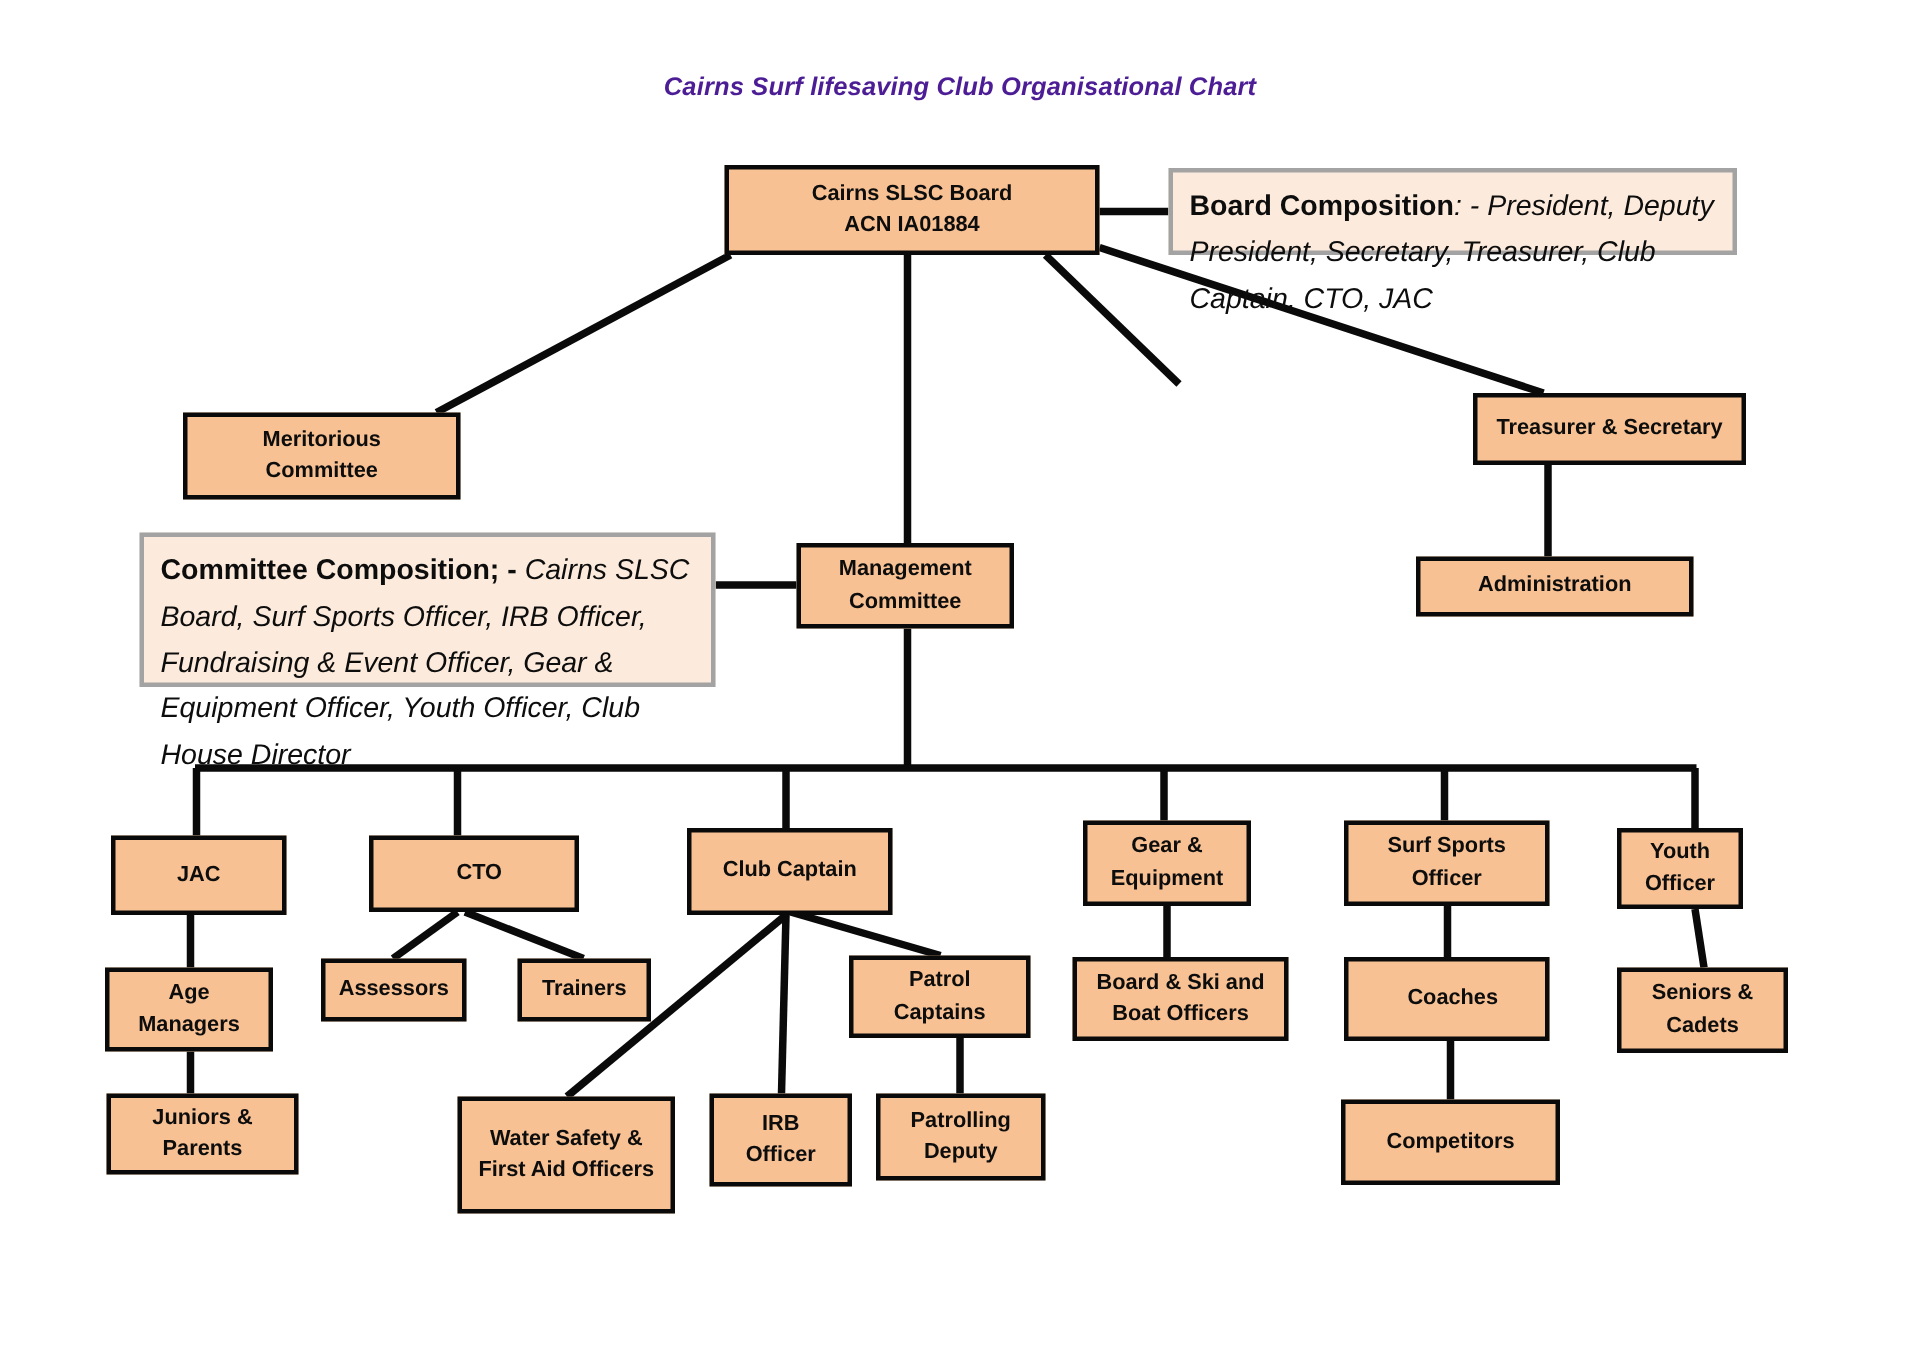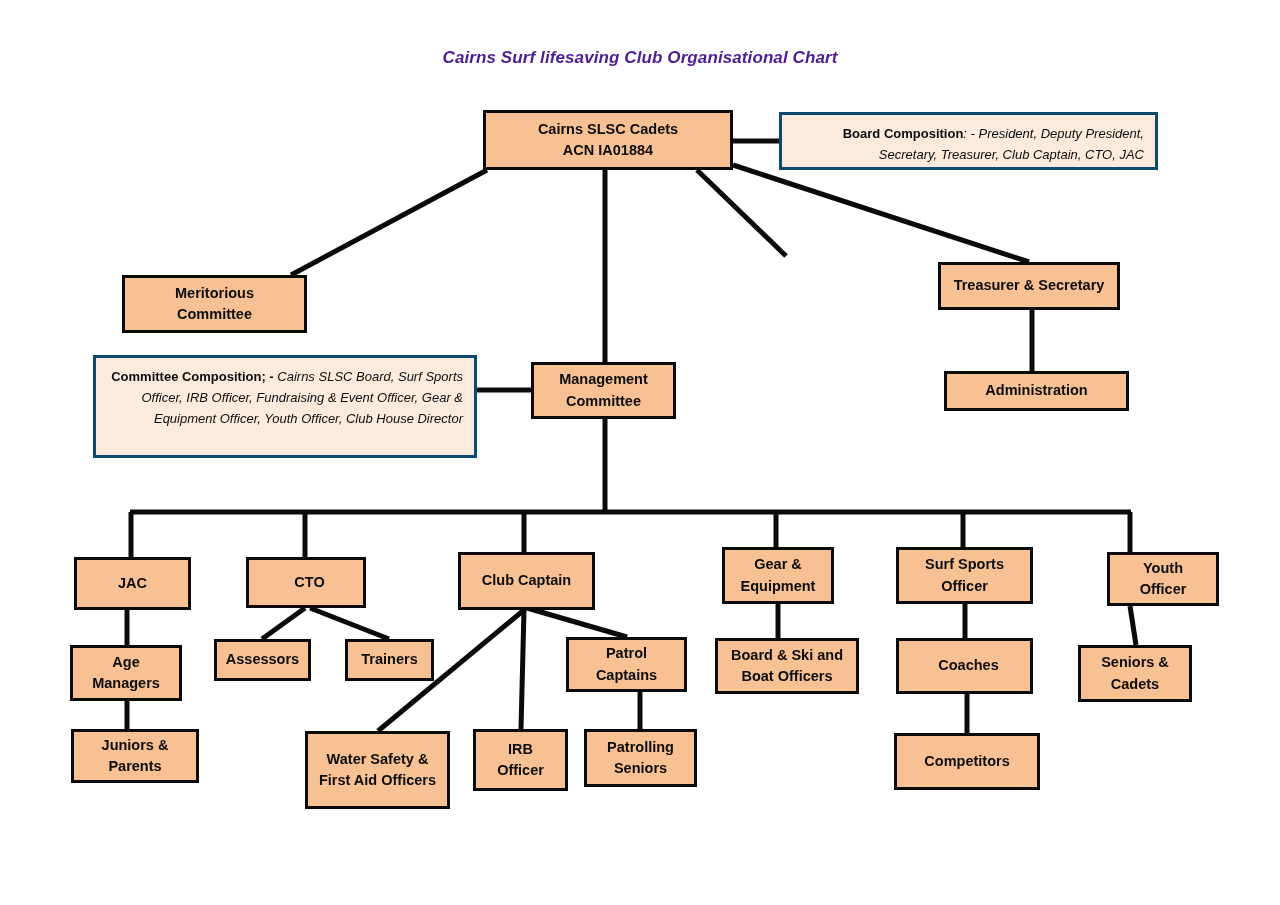--- a/index.html
+++ b/index.html
@@ -54,28 +54,28 @@
     padding: 2px 4px;
   }
   .node .lines {
     display: block;
     width: 100%;
   }
   .note {
     position: absolute;
     box-sizing: border-box;
     background: #FCEBDC;
-    border: 3px solid #0c4a6e;
-    font-size: 13px;
+    border: 3px solid #a3a3a3;
+    font-size: 19px;
     color: #0d0d0d;
     line-height: 1.62;
     z-index: 3;
     padding: 8px 11px;
     font-style: italic;
-    text-align: right;
+    text-align: left;
   }
   .note b {
     font-style: normal;
     font-weight: bold;
   }
 </style>
 </head>
 <body>
 
 <div id="canvas">
@@ -125,38 +125,38 @@
 
       <line x1="965" y1="604" x2="965" y2="638"></line>
       <line x1="967" y1="694" x2="967" y2="733"></line>
 
       <line x1="1130" y1="606" x2="1136" y2="645"></line>
     </g>
   </svg>
 
   <div class="node" style="left:483px; top:110px; width:250px; height:60px;">
     <span class="lines">
-      <span>Cairns SLSC Cadets</span><br>
+      <span>Cairns SLSC Board</span><br>
       <span>ACN IA01884</span>
     </span>
   </div>
 
   <div class="note" style="left:779px; top:112px; width:379px; height:58px;">
     <b>Board Composition</b><span>: - President, Deputy President, Secretary, Treasurer, Club Captain, CTO, JAC</span>
   </div>
 
   <div class="node" style="left:122px; top:275px; width:185px; height:58px;">
     <span class="lines">
       <span>Meritorious</span><br>
       <span>Committee</span>
     </span>
   </div>
 
 
-  <div class="node" style="left:938px; top:262px; width:182px; height:48px;">
+  <div class="node" style="left:982px; top:262px; width:182px; height:48px;">
     <span class="lines">
       <span>Treasurer &amp; Secretary</span>
     </span>
   </div>
 
   <div class="node" style="left:944px; top:371px; width:185px; height:40px;">
     <span class="lines">
       <span>Administration</span>
     </span>
   </div>
@@ -171,21 +171,21 @@
       <span>Committee</span>
     </span>
   </div>
 
   <div class="node" style="left:74px; top:557px; width:117px; height:53px;">
     <span class="lines">
       <span>JAC</span>
     </span>
   </div>
 
-  <div class="node" style="left:246px; top:557px; width:120px; height:51px;padding-left:11px;">
+  <div class="node" style="left:246px; top:557px; width:140px; height:51px;padding-left:11px;">
     <span class="lines">
       <span>CTO</span>
     </span>
   </div>
 
   <div class="node" style="left:458px; top:552px; width:137px; height:58px;">
     <span class="lines">
       <span>Club Captain</span>
     </span>
   </div>
@@ -197,21 +197,21 @@
     </span>
   </div>
 
   <div class="node" style="left:896px; top:547px; width:137px; height:57px;">
     <span class="lines">
       <span>Surf Sports</span><br>
       <span>Officer</span>
     </span>
   </div>
 
-  <div class="node" style="left:1078px; top:552px; width:112px; height:54px;margin-left:29px;">
+  <div class="node" style="left:1078px; top:552px; width:84px; height:54px;">
     <span class="lines">
       <span>Youth</span><br>
       <span>Officer</span>
     </span>
   </div>
 
   <div class="node" style="left:70px; top:645px; width:112px; height:56px;">
     <span class="lines">
       <span>Age</span><br>
       <span>Managers</span>
@@ -274,21 +274,21 @@
   <div class="node" style="left:473px; top:729px; width:95px; height:62px;">
     <span class="lines">
       <span>IRB</span><br>
       <span>Officer</span>
     </span>
   </div>
 
   <div class="node" style="left:584px; top:729px; width:113px; height:58px;">
     <span class="lines">
       <span>Patrolling</span><br>
-      <span>Seniors</span>
+      <span>Deputy</span>
     </span>
   </div>
 
   <div class="node" style="left:894px; top:733px; width:146px; height:57px;">
     <span class="lines">
       <span>Competitors</span>
     </span>
   </div>
 
 </div>

